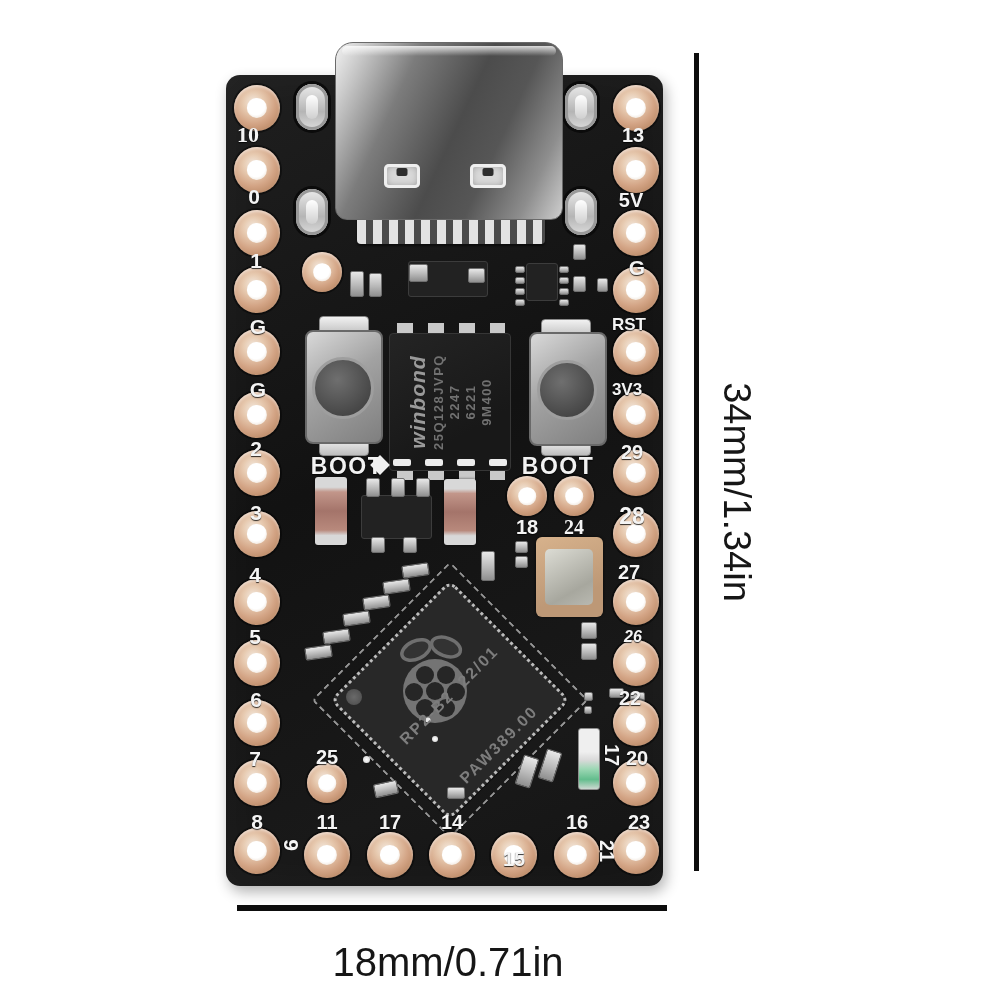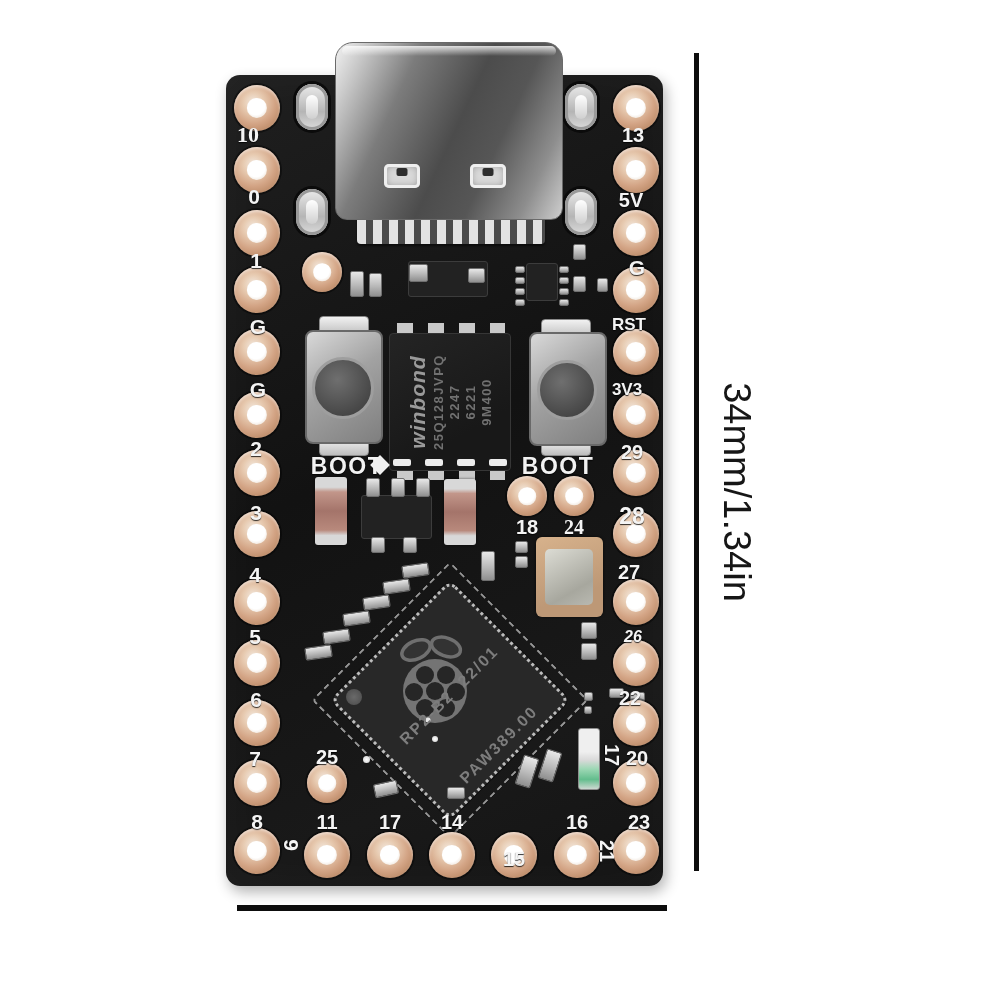--- a/index.html
+++ b/index.html
@@ -184,20 +184,21 @@
 
   <div class="led"></div>
 
   <div class="dk" style="left:408px;top:261px;width:80px;height:36px"></div>
   <div class="dk" style="left:526px;top:263px;width:32px;height:38px"></div>
   <div class="dk" style="left:361px;top:495px;width:71px;height:44px"></div>
 
   <div class="dim-line" style="left:694px;top:53px;width:5px;height:818px"></div>
   <div class="dim-label v" style="left:736px;top:492px">34mm/1.34in</div>
   <div class="dim-line" style="left:237px;top:905px;width:430px;height:6px"></div>
+  <div class="dim-label" style="left:448px;top:962px">18mm/0.71in</div>
 
 <div class="pad" style="left: 234px; top: 85px;"></div>
     <div class="pad" style="left: 234px; top: 147px;"></div>
     <div class="pad" style="left: 234px; top: 210px;"></div>
     <div class="pad" style="left: 234px; top: 267px;"></div>
     <div class="pad" style="left: 234px; top: 329px;"></div>
     <div class="pad" style="left: 234px; top: 392px;"></div>
     <div class="pad" style="left: 234px; top: 450px;"></div>
     <div class="pad" style="left: 234px; top: 511px;"></div>
     <div class="pad" style="left: 234px; top: 579px;"></div>

